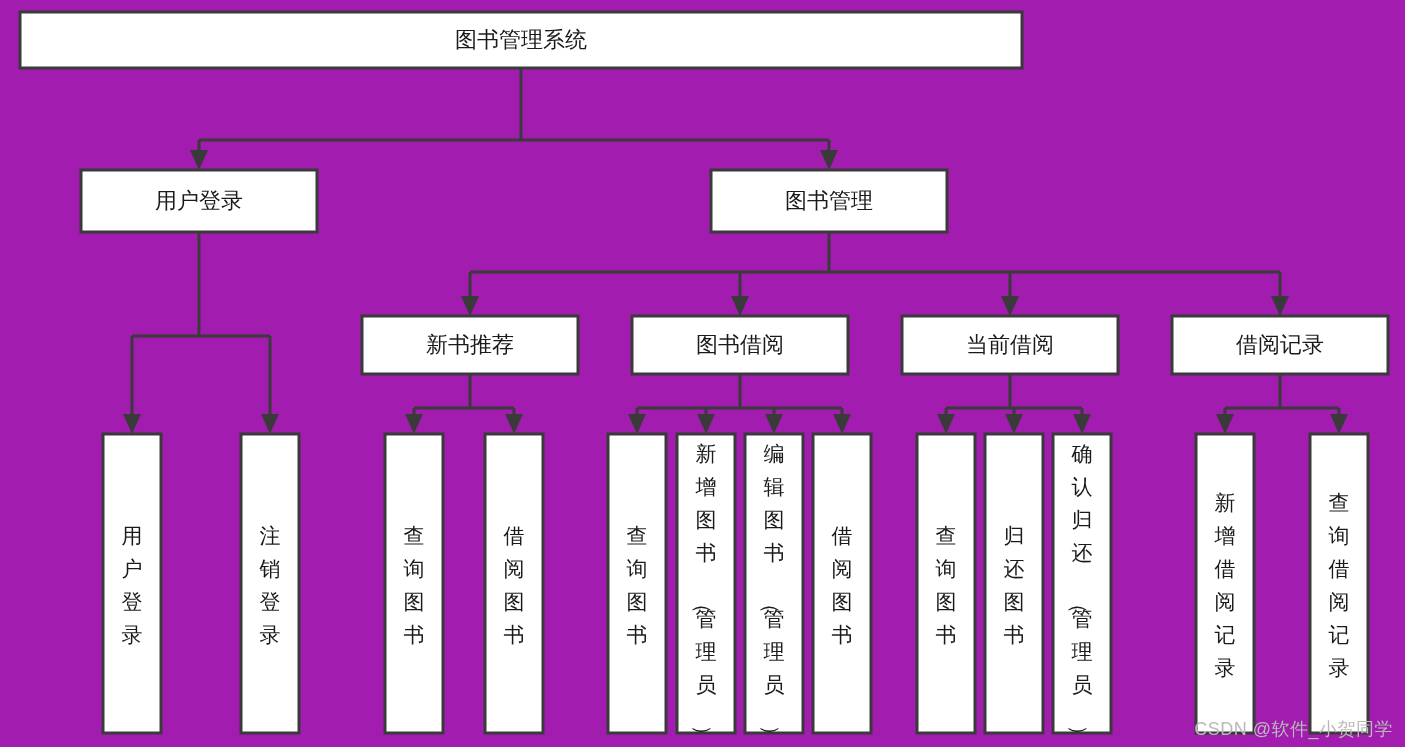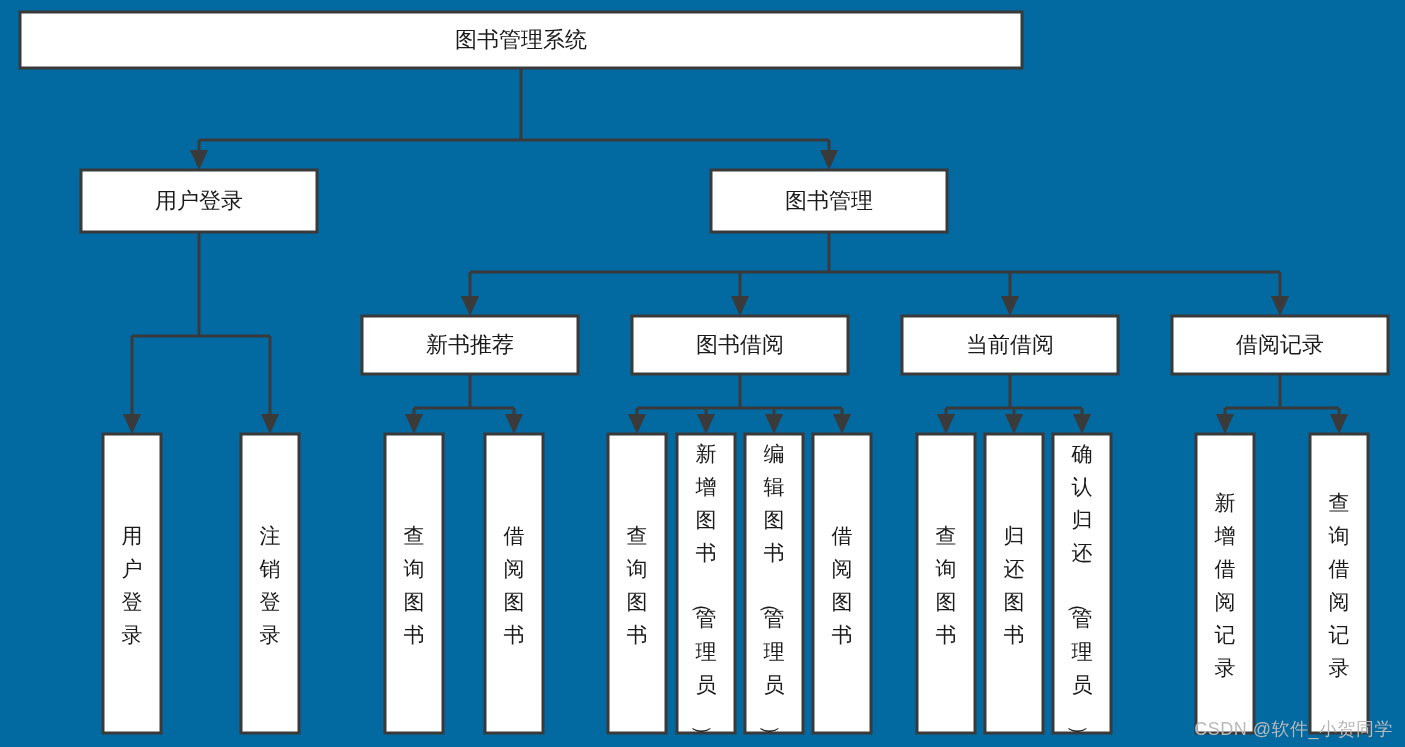--- a/index.html
+++ b/index.html
@@ -11,21 +11,21 @@
   body {
     width: 1405px;
     height: 747px;
     font-family: "Liberation Sans", "DejaVu Sans", sans-serif;
     overflow: hidden;
   }
   #diagram-root {
     position: relative;
     width: 1405px;
     height: 747px;
-    background: #0369a1;
+    background: #a21caf;
   }
   svg.diagram-canvas {
     position: absolute;
     left: 0;
     top: 0;
     width: 1405px;
     height: 747px;
   }
   .node-box {
     fill: #ffffff;

